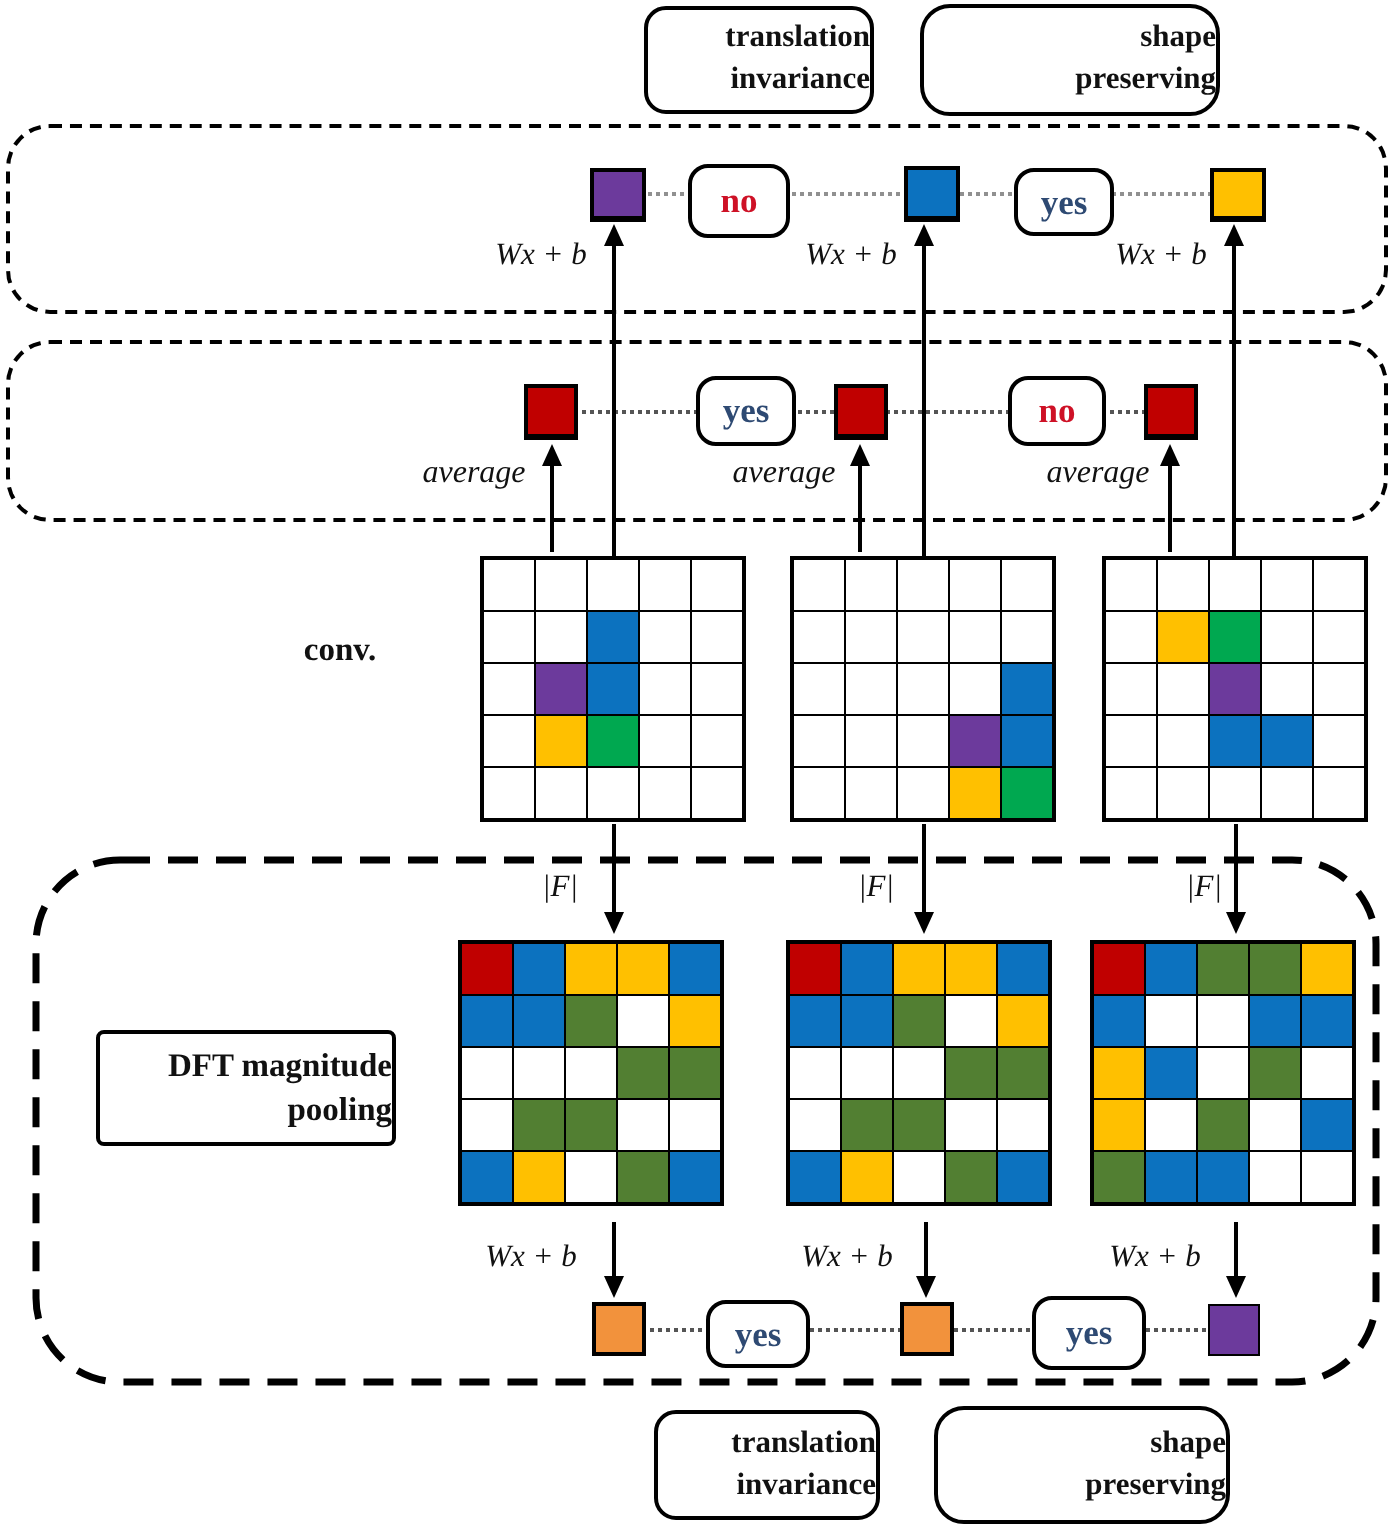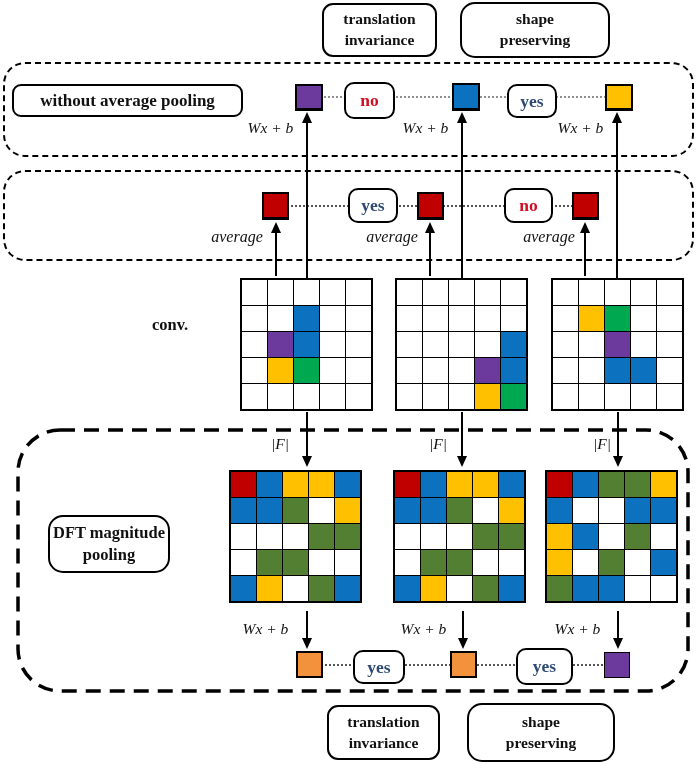--- a/index.html
+++ b/index.html
@@ -2,21 +2,21 @@
 <html><head>
 <meta charset="utf-8">
 <style>
   html,body{margin:0;padding:0;background:#fff;}
   .page{position:relative;width:698px;height:764px;background:#fff;overflow:hidden;
         font-family:"Liberation Serif","DejaVu Serif",serif;color:#111;}
   
   .box{position:absolute;box-sizing:border-box;background:#fff;border:2.5px solid #000;
        display:flex;flex-direction:column;align-items:center;justify-content:center;
        font-weight:bold;text-align:center;z-index:4;}
-  .corner{font-size:15.5px;line-height:1.35;border-radius:11px;}
+  .corner{font-size:15.5px;line-height:1.35;border-radius:11px;align-items:flex-end;}
   .lblbox{font-size:17px;border-radius:9px;flex-direction:row;z-index:2;}
   
   .dashbox{position:absolute;box-sizing:border-box;border:2.5px dashed #000;border-radius:22px;z-index:0;}
   
   .sq{position:absolute;box-sizing:border-box;border:2px solid #000;border-bottom-width:3.5px;z-index:2;}
   .sq.thick{border-width:2.5px;}
   .sq.thin{border-width:1.5px;}
   
   .chip{position:absolute;box-sizing:border-box;background:#fff;border:2px solid #000;border-radius:10px;
         display:flex;align-items:center;justify-content:center;font-weight:bold;font-size:17.5px;z-index:3;}
@@ -51,23 +51,20 @@
   <div class="box corner" style="left:322px;top:3px;width:115px;height:54px;">
     <span>translation</span>
     <span>invariance</span>
   </div>
   <div class="box corner" style="left:460px;top:2px;width:150px;height:56px;border-radius:15px;">
     <span>shape</span>
     <span>preserving</span>
   </div>
 
   <div class="dashbox" style="left:3px;top:62px;width:691px;height:95px;"></div>
-  <div class="box lblbox" style="left:12px;top:84px;width:231px;height:33px;">
-    <span>without average pooling</span>
-  </div>
 
   <div class="dots" style="left:308px;top:96px;width:310px;"></div>
 
   <div class="sq" style="left: 295px; top: 84px; width: 28px; height: 27px; background-color: rgb(108, 58, 156);"></div>
   <div class="chip" style="left:344px;top:82px;width:51px;height:37px;">
     <span style="color: rgb(206, 17, 38);">no</span>
   </div>
   <div class="sq" style="left: 452px; top: 83px; width: 28px; height: 28px; background-color: rgb(12, 114, 191);"></div>
   <div class="chip" style="left:507px;top:84px;width:50px;height:34px;">
     <span style="color: rgb(46, 74, 115);">yes</span>
@@ -218,21 +215,21 @@
   </div>
   <div class="arr" style="left:456.5px;top:412px;height:55px;">
     <i class="shaft"></i>
       <i class="head-down"></i>
   </div>
   <div class="arr" style="left:612.5px;top:412px;height:55px;">
     <i class="shaft"></i>
       <i class="head-down"></i>
   </div>
 
-  <div class="box corner" style="left:48px;top:515px;width:122px;height:58px;border-radius:15px;font-size:16.5px;">
+  <div class="box corner" style="left:48px;top:515px;width:150px;height:58px;border-radius:4px;font-size:16.5px;">
     <span>DFT magnitude</span>
     <span>pooling</span>
   </div>
 
   <div class="grid" style="left:229px;top:470px;">
       <div class="cell" style="background: rgb(192, 0, 0);"></div>
       <div class="cell" style="background: rgb(12, 114, 191);"></div>
       <div class="cell" style="background: rgb(255, 192, 0);"></div>
       <div class="cell" style="background: rgb(255, 192, 0);"></div>
       <div class="cell" style="background: rgb(12, 114, 191);"></div>

